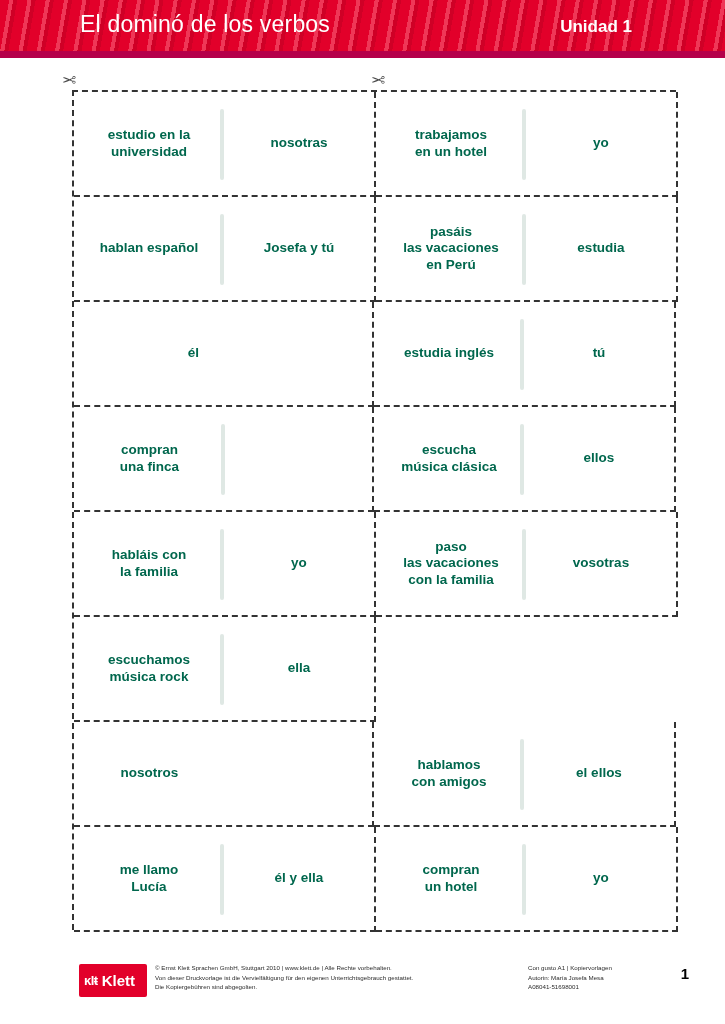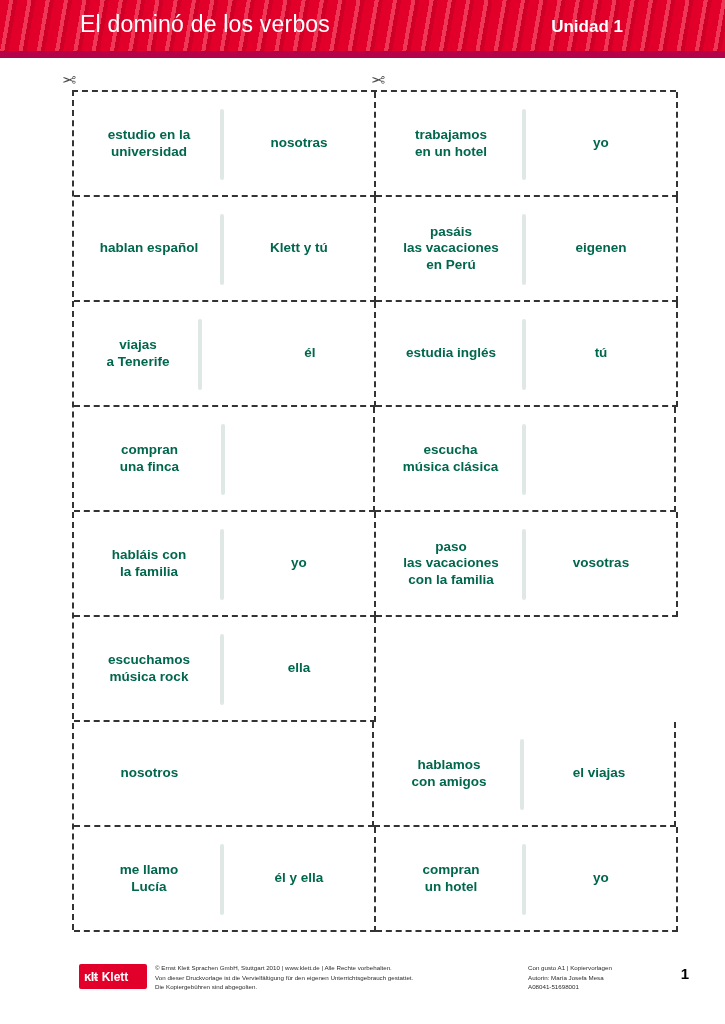--- a/index.html
+++ b/index.html
@@ -45,21 +45,21 @@
   .header-title {
     position: absolute;
     left: 80px;
     top: 11px;
     font-size: 23px;
     color: #ffffff;
     letter-spacing: 0.2px;
   }
   .header-unit {
     position: absolute;
-    right: 31px;
+    right: 22px;
     top: 17px;
     font-size: 17px;
     font-weight: bold;
     color: #ffffff;
   }
 
   
   .scissors {
     position: absolute;
     color: #4b4b4b;
@@ -124,36 +124,36 @@
     left: 0;
     top: 960px;
     width: 725px;
     height: 52px;
   }
   .klett-logo {
     position: absolute;
     left: 79px;
     top: 4px;
     width: 68px;
-    height: 25px;
+    height: 33px;
     background: #e2002a;
     border-radius: 2px;
     display: flex;
     align-items: center;
   }
   .klett-mark {
     color: #ffffff;
     font-size: 13px;
     font-weight: bold;
     margin-left: 5px;
     letter-spacing: -0.5px;
   }
   .klett-word {
     color: #ffffff;
-    font-size: 12px;
+    font-size: 15px;
     font-weight: bold;
     margin-left: 4px;
   }
   .copyright {
     position: absolute;
     left: 155px;
     top: 3px;
     font-size: 6.2px;
     line-height: 1.55;
     color: #2b2b2b;
@@ -197,48 +197,47 @@
       </div>
       <div class="domino">
         <div class="half left" style="white-space: pre-line;">trabajamos
 en un hotel<div class="divider"></div></div>
         <div class="half right" style="white-space: pre-line;">yo</div>
       </div>
     </div>
     <div class="row">
       <div class="domino">
         <div class="half left" style="white-space: pre-line;">hablan español<div class="divider"></div></div>
-        <div class="half right" style="white-space: pre-line;">Klett y tú</div>
+        <div class="half right" style="white-space: pre-line;">Josefa y tú</div>
       </div>
       <div class="domino">
         <div class="half left" style="white-space: pre-line;">pasáis
 las vacaciones
 en Perú<div class="divider"></div></div>
-        <div class="half right" style="white-space: pre-line;">eigenen</div>
-      </div>
-    </div>
-    <div class="row">
-      <div class="domino">
-        <div class="half left" style="white-space: pre-line;">viajas
-a Tenerife<div class="divider"></div></div>
+        <div class="half right" style="white-space: pre-line;">estudia</div>
+      </div>
+    </div>
+    <div class="row">
+      <div class="domino">
         <div class="half right" style="white-space: pre-line; margin-left: 44px;">él</div>
       </div>
       <div class="domino">
         <div class="half left" style="white-space: pre-line;">estudia inglés<div class="divider"></div></div>
         <div class="half right" style="white-space: pre-line;">tú</div>
       </div>
     </div>
     <div class="row">
       <div class="domino">
         <div class="half left" style="white-space: pre-line;">compran
 una finca<div class="divider"></div></div>
       </div>
       <div class="domino">
         <div class="half left" style="white-space: pre-line;">escucha
 música clásica<div class="divider"></div></div>
+        <div class="half right" style="white-space: pre-line;">ellos</div>
       </div>
     </div>
     <div class="row">
       <div class="domino">
         <div class="half left" style="white-space: pre-line;">habláis con
 la familia<div class="divider"></div></div>
         <div class="half right" style="white-space: pre-line;">yo</div>
       </div>
       <div class="domino">
         <div class="half left" style="white-space: pre-line;">paso
@@ -254,21 +253,21 @@
         <div class="half right" style="white-space: pre-line;">ella</div>
       </div>
     </div>
     <div class="row">
       <div class="domino">
         <div class="half right" style="white-space: pre-line;">nosotros</div>
       </div>
       <div class="domino">
         <div class="half left" style="white-space: pre-line;">hablamos
 con amigos<div class="divider"></div></div>
-        <div class="half right" style="white-space: pre-line;">el viajas</div>
+        <div class="half right" style="white-space: pre-line;">el ellos</div>
       </div>
     </div>
     <div class="row">
       <div class="domino">
         <div class="half left" style="white-space: pre-line;">me llamo
 Lucía<div class="divider"></div></div>
         <div class="half right" style="white-space: pre-line;">él y ella</div>
       </div>
       <div class="domino">
         <div class="half left" style="white-space: pre-line;">compran

